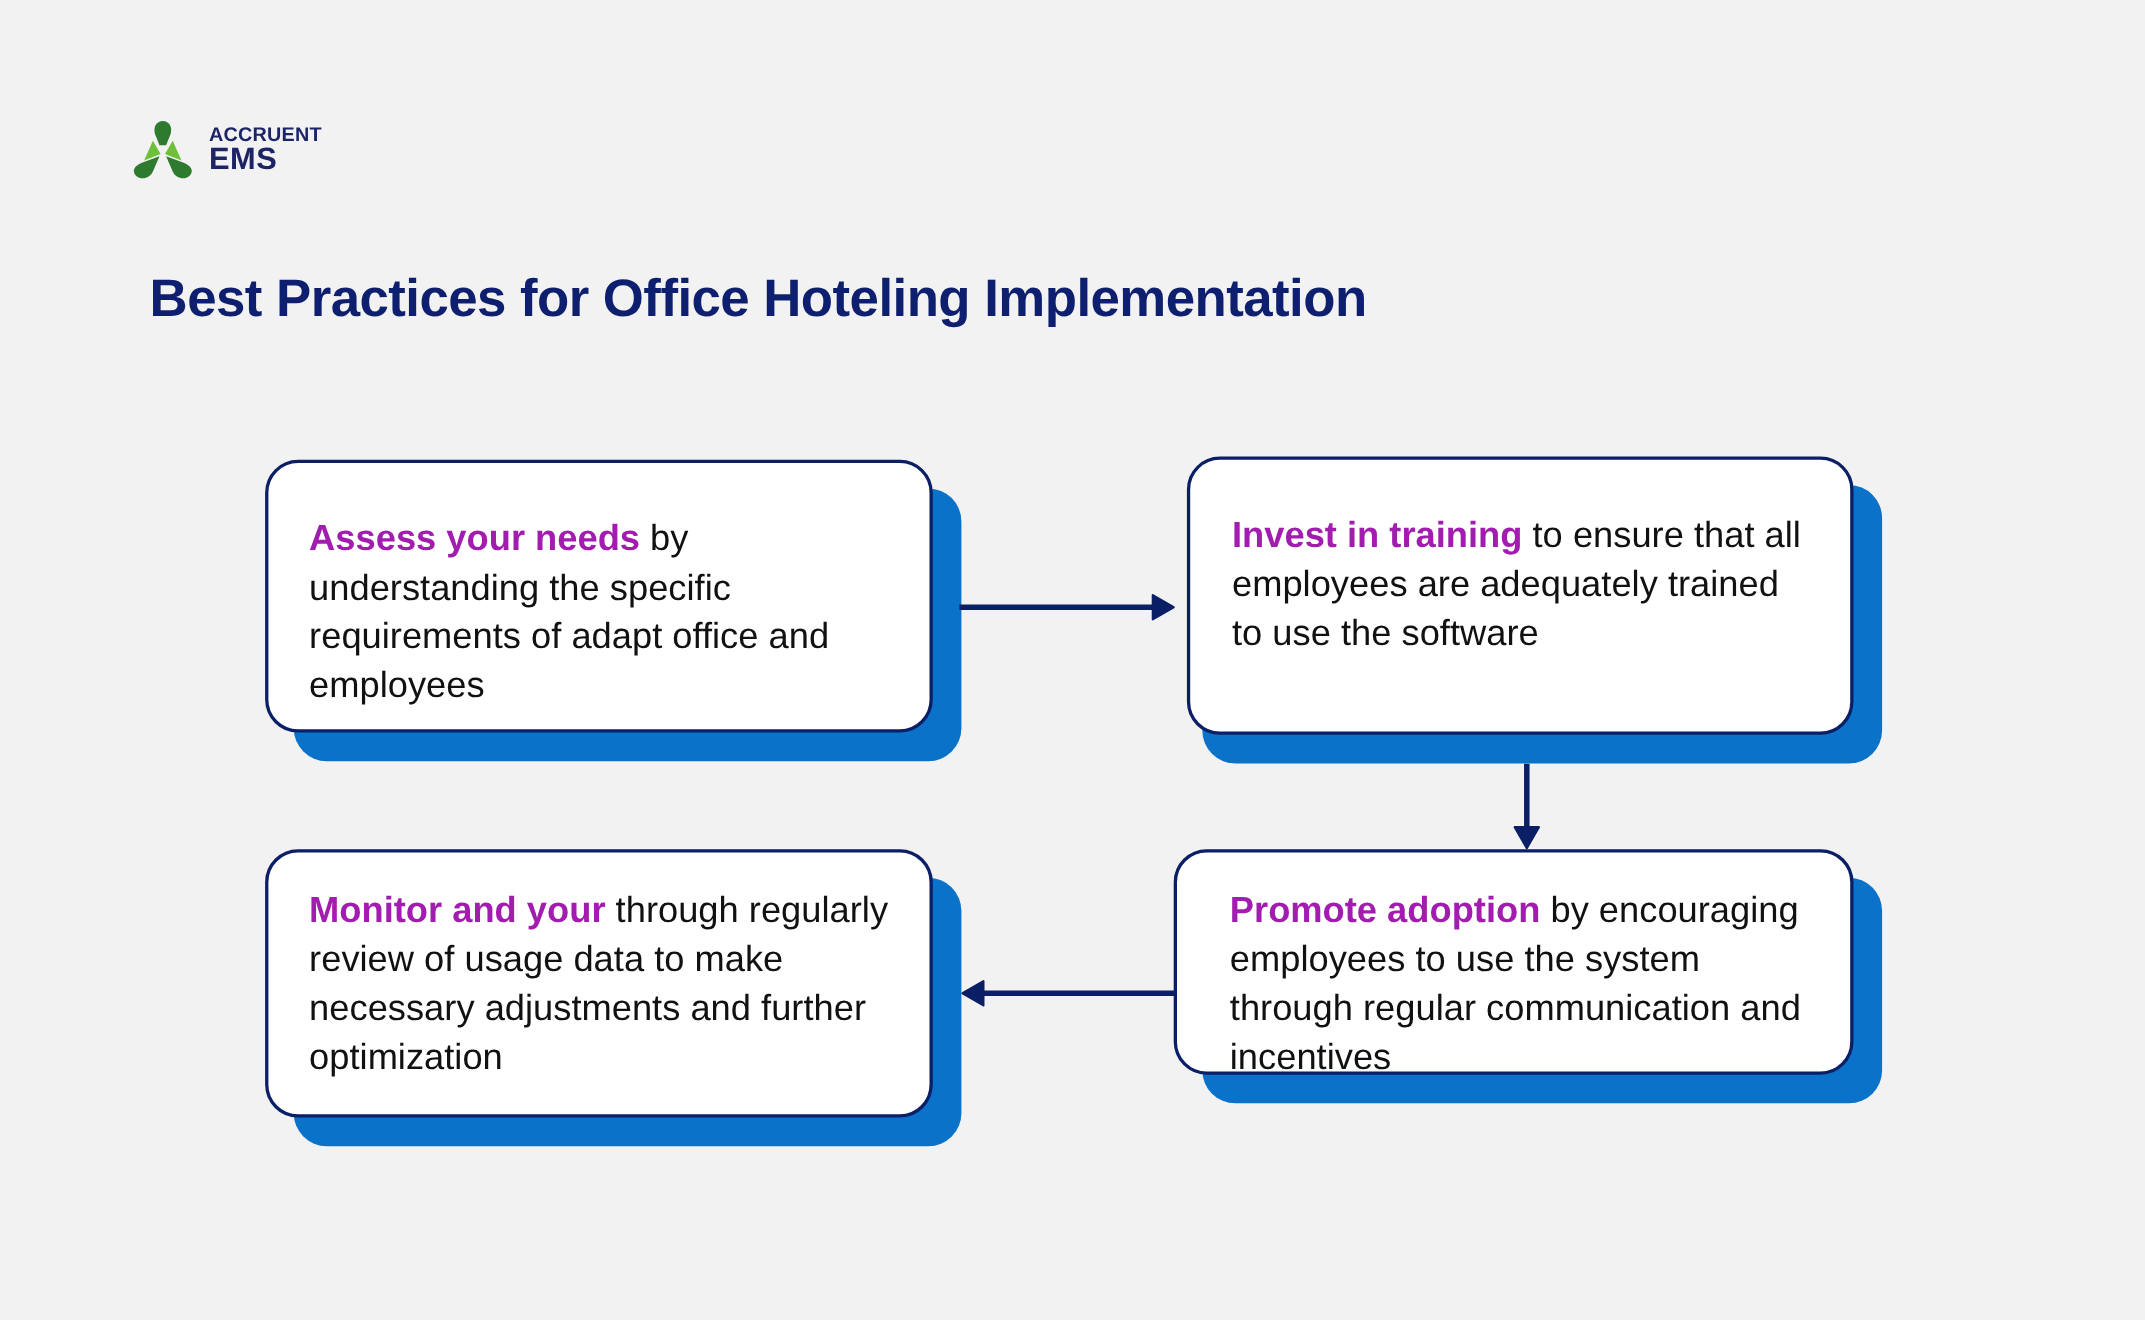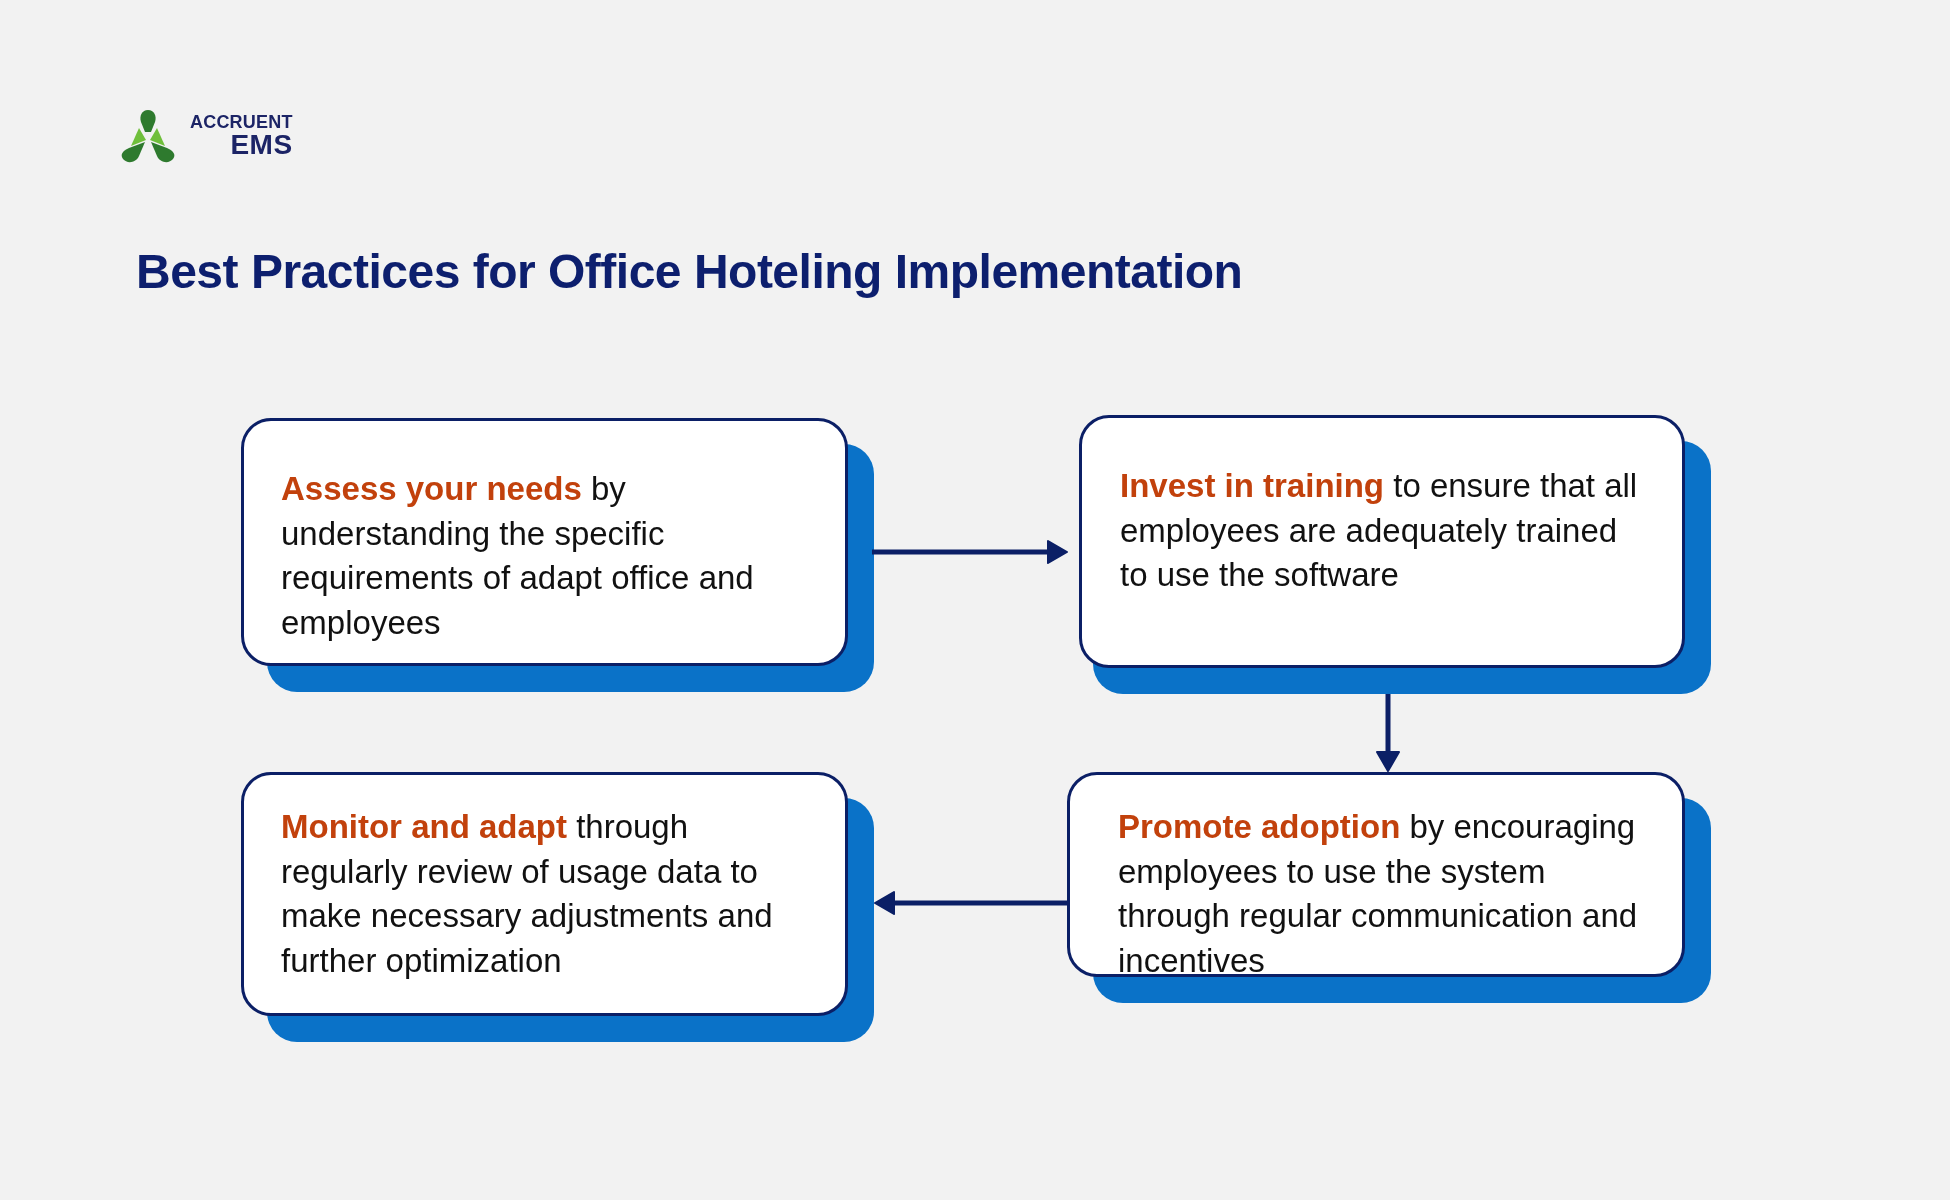--- a/index.html
+++ b/index.html
@@ -1,31 +1,31 @@
 <!DOCTYPE html>
 <html><head>
   <meta charset="utf-8">
   <style>
     * { box-sizing: border-box; margin: 0; padding: 0; }
     html, body { width: 1950px; height: 1200px; background: #f2f2f2; overflow: hidden; }
     body { position: relative; font-family: "Liberation Sans", "DejaVu Sans", sans-serif; }
 
-    .logo { position: absolute; left: 119px; top: 108px; height: 56px; display: flex; align-items: center; text-align: right; }
+    .logo { position: absolute; left: 119px; top: 108px; height: 56px; display: flex; align-items: center; }
     .logo-icon { width: 58px; height: 56px; }
     .logo-text { margin-left: 13px; display: flex; flex-direction: column; line-height: 1; }
     .logo-top { font-size: 18px; font-weight: 700; color: #1c2466; letter-spacing: 0.2px; }
     .logo-bottom { font-size: 28px; font-weight: 700; color: #1c2466; margin-top: 0px; letter-spacing: 0.5px; }
 
     .title { position: absolute; left: 136px; top: 244px; font-size: 48px; font-weight: 700; color: #0d1f6e; letter-spacing: -0.5px; white-space: nowrap; }
 
     .card-wrap { position: absolute; }
     .card-shadow { position: absolute; left: 26px; top: 26px; right: -26px; bottom: -26px; background: #0a72c8; border-radius: 30px; }
     .card { position: absolute; inset: 0; background: #ffffff; border: 3.5px solid #0b1f66; border-radius: 30px; padding: 46px 30px 0 37px; }
     .card-text { font-size: 33px; line-height: 44.5px; color: #111111; }
-    .card-text b { font-weight: 700; color: #c2410c; }
+    .card-text b { font-weight: 700; color: #a21caf; }
 
     .arrow { position: absolute; }
   </style>
 </head>
 <body>
 
 <div class="logo">
   <svg class="logo-icon" viewBox="0 0 58 56">
 
     <path d="M29 2 C35 2 38 8 36 14 L32 24 L26 24 L22 14 C20 8 23 2 29 2 Z" fill="#2e7a2e"></path>
@@ -63,21 +63,21 @@
 <div class="card-wrap" style="left:1067px; top:772px; width:618px; height:205px;">
   <div class="card-shadow"></div>
   <div class="card" style="padding-left:48px; padding-top:30px;">
     <p class="card-text"><b>Promote adoption</b><span> by encouraging employees to use the system through regular communication and incentives</span></p>
   </div>
 </div>
 
 <div class="card-wrap" style="left:241px; top:772px; width:607px; height:244px;">
   <div class="card-shadow"></div>
   <div class="card" style="padding-top:30px;">
-    <p class="card-text"><b>Monitor and adapt</b><span> through regularly review of usage data to make necessary adjustments and further optimization</span></p>
+    <p class="card-text"><b>Monitor and your</b><span> through regularly review of usage data to make necessary adjustments and further optimization</span></p>
   </div>
 </div>
 
 <svg class="arrow" style="left:872px; top:538px;" width="198" height="28" viewBox="0 0 198 28">
   <line x1="0" y1="14" x2="178" y2="14" stroke="#0b1f66" stroke-width="5"></line>
   <path d="M176 3 L195 14 L176 25 Z" fill="#0b1f66" stroke="#0b1f66" stroke-width="2" stroke-linejoin="round"></path>
 </svg>
 
 <svg class="arrow" style="left:1374px; top:694px;" width="28" height="80" viewBox="0 0 28 80">
   <line x1="14" y1="0" x2="14" y2="60" stroke="#0b1f66" stroke-width="5"></line>

